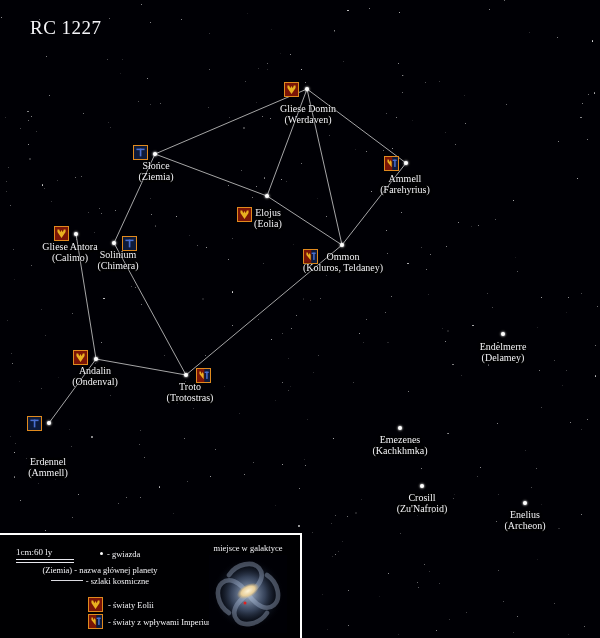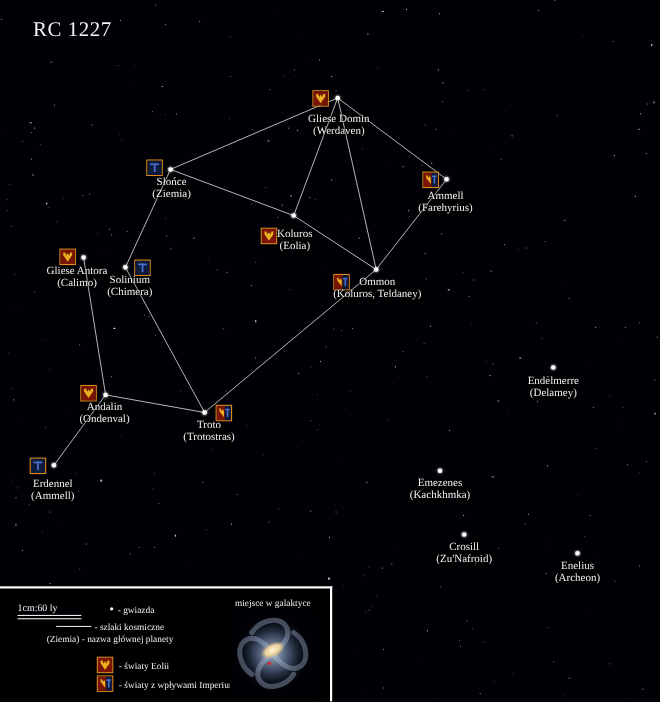--- a/index.html
+++ b/index.html
@@ -580,21 +580,21 @@
         </svg>
       </span>
       <div class="sys-label" style="left:405px;top:173px"><span>Ammell</span><span class="planet">(Farehyrius)</span></div>
       <div class="star-dot" style="left:265px;top:194px"></div>
       <span class="badge" style="left:237px;top:207px">
         <svg viewBox="0 0 16 16">
           <rect width="16" height="16" fill="#7a1406"></rect>
           <path d="M3 3 L5.2 3 L6.4 6.4 L8 3.6 L9.6 6.4 L10.8 3 L13 3 L13 6 L8 13.4 L3 6 Z" fill="#e8b020"></path>
         </svg>
       </span>
-      <div class="sys-label" style="left:268px;top:207px"><span>Koluros</span><span class="planet">(Eolia)</span></div>
+      <div class="sys-label" style="left:268px;top:207px"><span>Elojus</span><span class="planet">(Eolia)</span></div>
       <div class="star-dot" style="left:340px;top:243px"></div>
       <span class="badge" style="left:303px;top:249px">
         <svg viewBox="0 0 16 16">
           <rect width="16" height="16" fill="#7a1406"></rect>
           <path d="M9 0 L16 0 L16 16 L9 16 Z" fill="#0d1a3a"></path>
           <path d="M3 3 L4.6 3 L5.6 6 L7 3.8 L8.2 6 L8.2 12.6 L3 6 Z" fill="#e8b020"></path>
           <rect x="9.4" y="3.2" width="5" height="1.7" fill="#4a6fd0"></rect>
           <rect x="11.3" y="3.2" width="1.8" height="9" fill="#4a6fd0"></rect>
         </svg>
       </span>
@@ -636,21 +636,21 @@
       </span>
       <div class="sys-label" style="left:190px;top:381px"><span>Troto</span><span class="planet">(Trotostras)</span></div>
       <div class="star-dot" style="left:47px;top:421px"></div>
       <span class="badge" style="left:27px;top:416px">
         <svg viewBox="0 0 16 16">
           <rect width="16" height="16" fill="#0d1a3a"></rect>
           <rect x="3" y="3.2" width="10" height="1.9" fill="#4a6fd0"></rect>
           <rect x="7.1" y="3.2" width="2" height="9.6" fill="#4a6fd0"></rect>
         </svg>
       </span>
-      <div class="sys-label" style="left:48px;top:435px"><span>Erdennel</span><span class="planet">(Ammell)</span></div>
+      <div class="sys-label" style="left:48px;top:456px"><span>Erdennel</span><span class="planet">(Ammell)</span></div>
       <div class="star-dot" style="left:501px;top:332px"></div>
       <div class="sys-label" style="left:503px;top:341px"><span>Endelmerre</span><span class="planet">(Delamey)</span></div>
       <div class="star-dot" style="left:398px;top:426px"></div>
       <div class="sys-label" style="left:400px;top:434px"><span>Emezenes</span><span class="planet">(Kachkhmka)</span></div>
       <div class="star-dot" style="left:420px;top:484px"></div>
       <div class="sys-label" style="left:422px;top:492px"><span>Crosill</span><span class="planet">(Zu'Nafroid)</span></div>
       <div class="star-dot" style="left:523px;top:501px"></div>
       <div class="sys-label" style="left:525px;top:509px"><span>Enelius</span><span class="planet">(Archeon)</span></div>
     </div>
 
@@ -661,22 +661,22 @@
     <div class="legend-scale">
       <span>1cm:60 ly</span>
       <span class="bar"></span>
     </div>
 
     <div class="legend-star-row">
       <span class="ldot"></span><span>- gwiazda</span>
     </div>
 
     <div class="legend-defs">
+      <div>(Ziemia) - nazwa głównej planety</div>
       <div><span class="dash"></span><span>- szlaki kosmiczne</span></div>
-      <div>(Ziemia) - nazwa głównej planety</div>
     </div>
 
     <div class="legend-keys" id="legend-keys">
         <div class="legend-key">
           <span class="badge">
             <svg viewBox="0 0 16 16">
               <rect width="16" height="16" fill="#7a1406"></rect>
               <path d="M3 3 L5.2 3 L6.4 6.4 L8 3.6 L9.6 6.4 L10.8 3 L13 3 L13 6 L8 13.4 L3 6 Z" fill="#e8b020"></path>
             </svg>
           </span>

